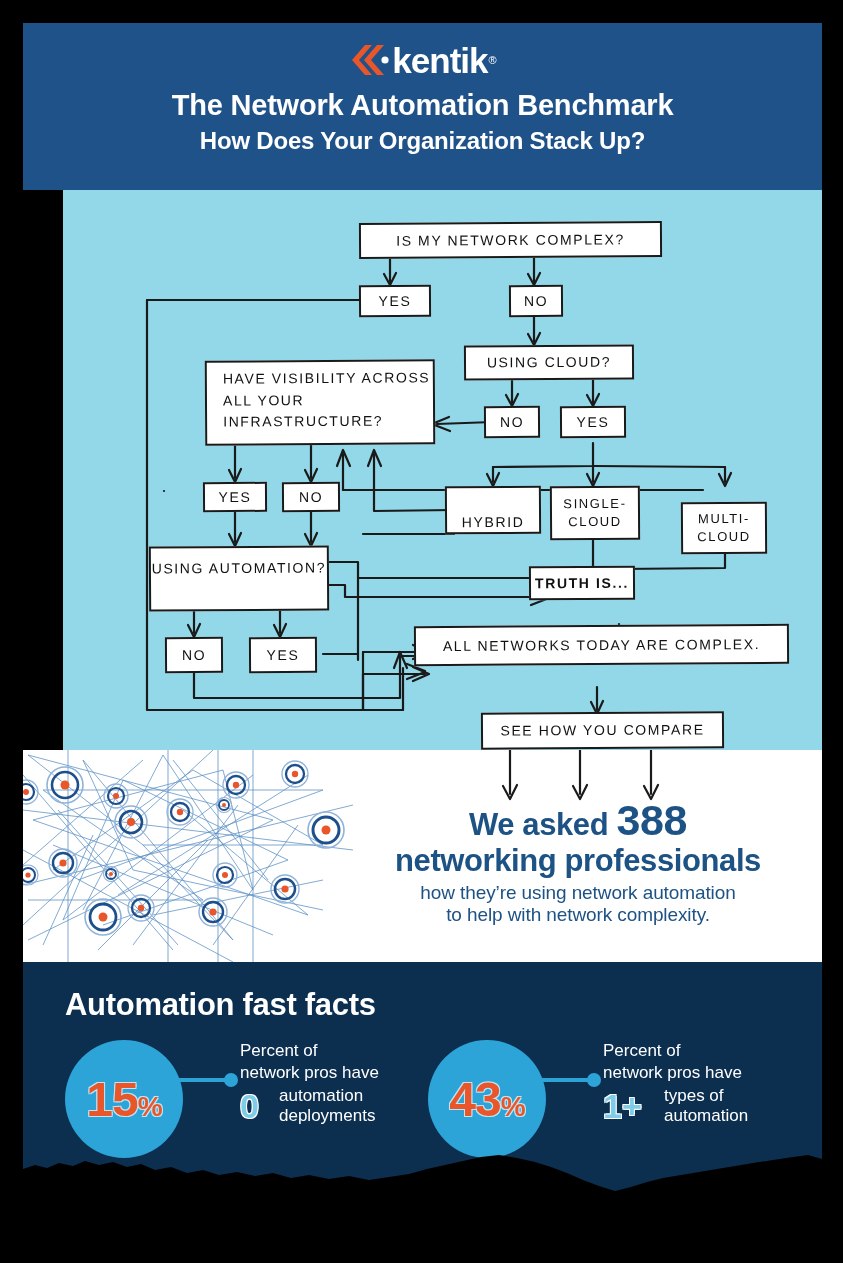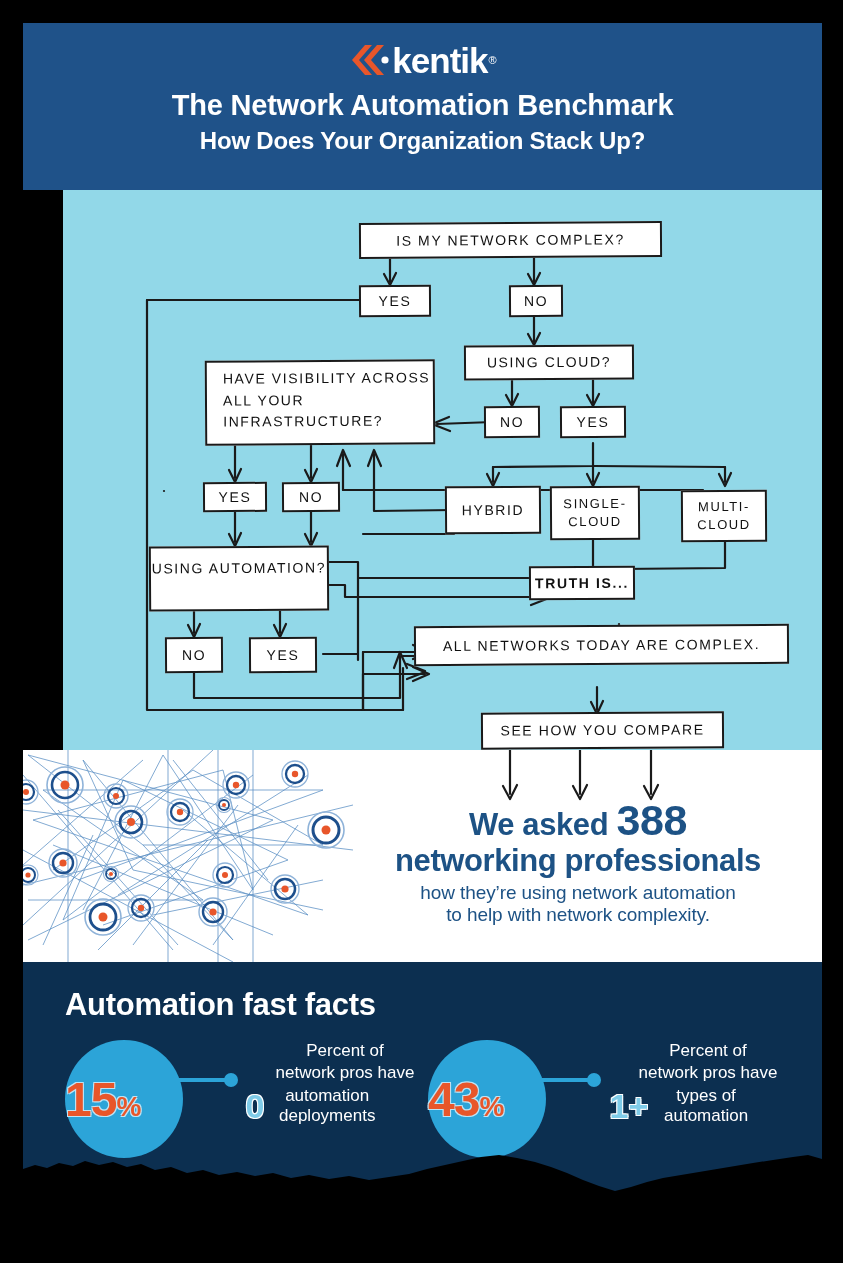--- a/index.html
+++ b/index.html
@@ -119,35 +119,34 @@
   .facts-title {
     position: absolute; left: 42px; top: 25px;
     color: #ffffff; font-size: 31px; font-weight: bold;
     letter-spacing: -0.3px;
   }
   .fact { position: absolute; top: 78px; }
   .fact-circle {
     position: absolute; left: 0; top: 0;
     width: 118px; height: 118px; border-radius: 50%;
     background: #2ca4d8;
-    display: flex; align-items: center; 
+    display: flex; align-items: center; justify-content: center;
   }
   .fact-pct {
     color: #e8562a; font-weight: bold; font-size: 48px;
     text-shadow: 1px 1px 0 #bfe4f5, -1px -1px 0 #bfe4f5, 1px -1px 0 #bfe4f5, -1px 1px 0 #bfe4f5;
     letter-spacing: -1px;
     display: flex; align-items: baseline;
   }
   .fact-pct .sym { font-size: 28px; }
   .fact-line { position: absolute; left: 110px; top: 32px; }
   .fact-body {
     position: absolute; left: 175px; top: 0;
     color: #ffffff; font-size: 17px; line-height: 1.28;
     width: 210px;
-    text-align: center;
   }
   .fact-row { display: flex; align-items: center; margin-top: 2px; }
   .fact-badge {
     color: #7fcce9; font-weight: bold; font-size: 34px;
     text-shadow: 1px 1px 0 #ffffff, -1px -1px 0 #ffffff, 1px -1px 0 #ffffff, -1px 1px 0 #ffffff;
     margin-right: 9px; line-height: 1; min-width: 30px;
   }
   .fact-badge.wide { min-width: 52px; }
   .fact-row-text { font-size: 17px; line-height: 1.2; }
 
@@ -317,29 +316,29 @@
       </div>
 
       <div class="fbox" style="left:140px; top:292px; width:64px; height:30px;">
         <span>YES</span>
       </div>
 
       <div class="fbox" style="left:219px; top:292px; width:58px; height:30px;">
         <span>NO</span>
       </div>
 
-      <div class="fbox" style="left:382px; top:296px; width:96px; height:48px;">
+      <div class="fbox" style="left:382px; top:296px; width:96px; height:48px;align-items:flex-end;">
         <span>HYBRID</span>
       </div>
 
       <div class="fbox" style="left:487px; top:296px; width:90px; height:54px; font-size:13px;">
         <span style="display:block; line-height:1.35;">SINGLE- CLOUD</span>
       </div>
 
-      <div class="fbox" style="left:618px; top:300px; width:86px; height:52px; font-size:13px;">
+      <div class="fbox" style="left:618px; top:312px; width:86px; height:52px; font-size:13px;">
         <span style="display:block; line-height:1.35;">MULTI- CLOUD</span>
       </div>
 
       <div class="fbox multiline" style="left:86px; top:356px; width:180px; height:65px; font-size:14px;">
         <span style="display:block; line-height:1.5; text-align:center; padding-top:4px;">USING AUTOMATION?</span>
       </div>
 
       <div class="fbox" style="left:102px; top:447px; width:58px; height:36px;">
         <span>NO</span>
       </div>

